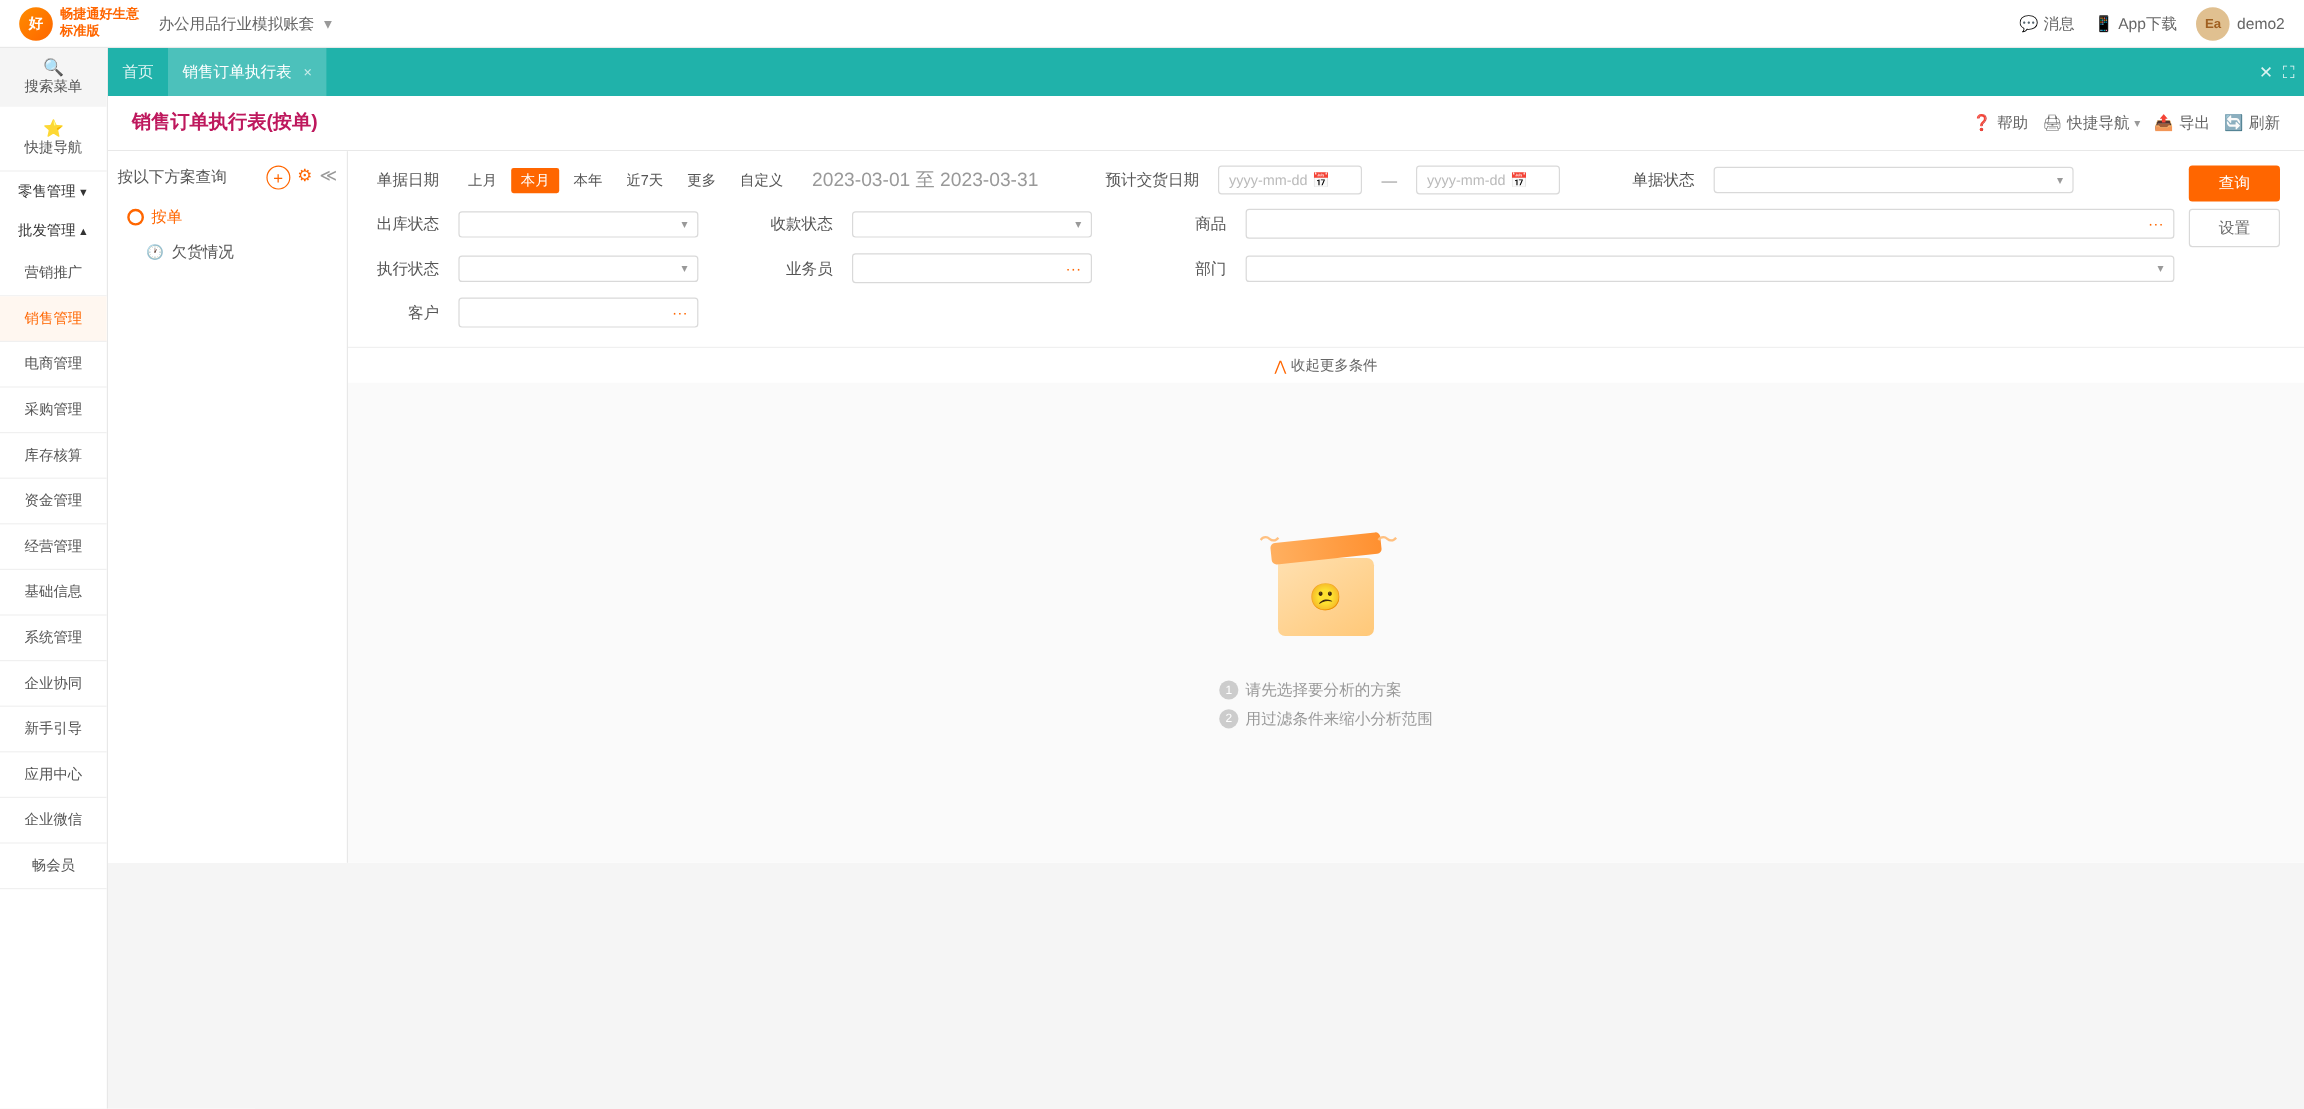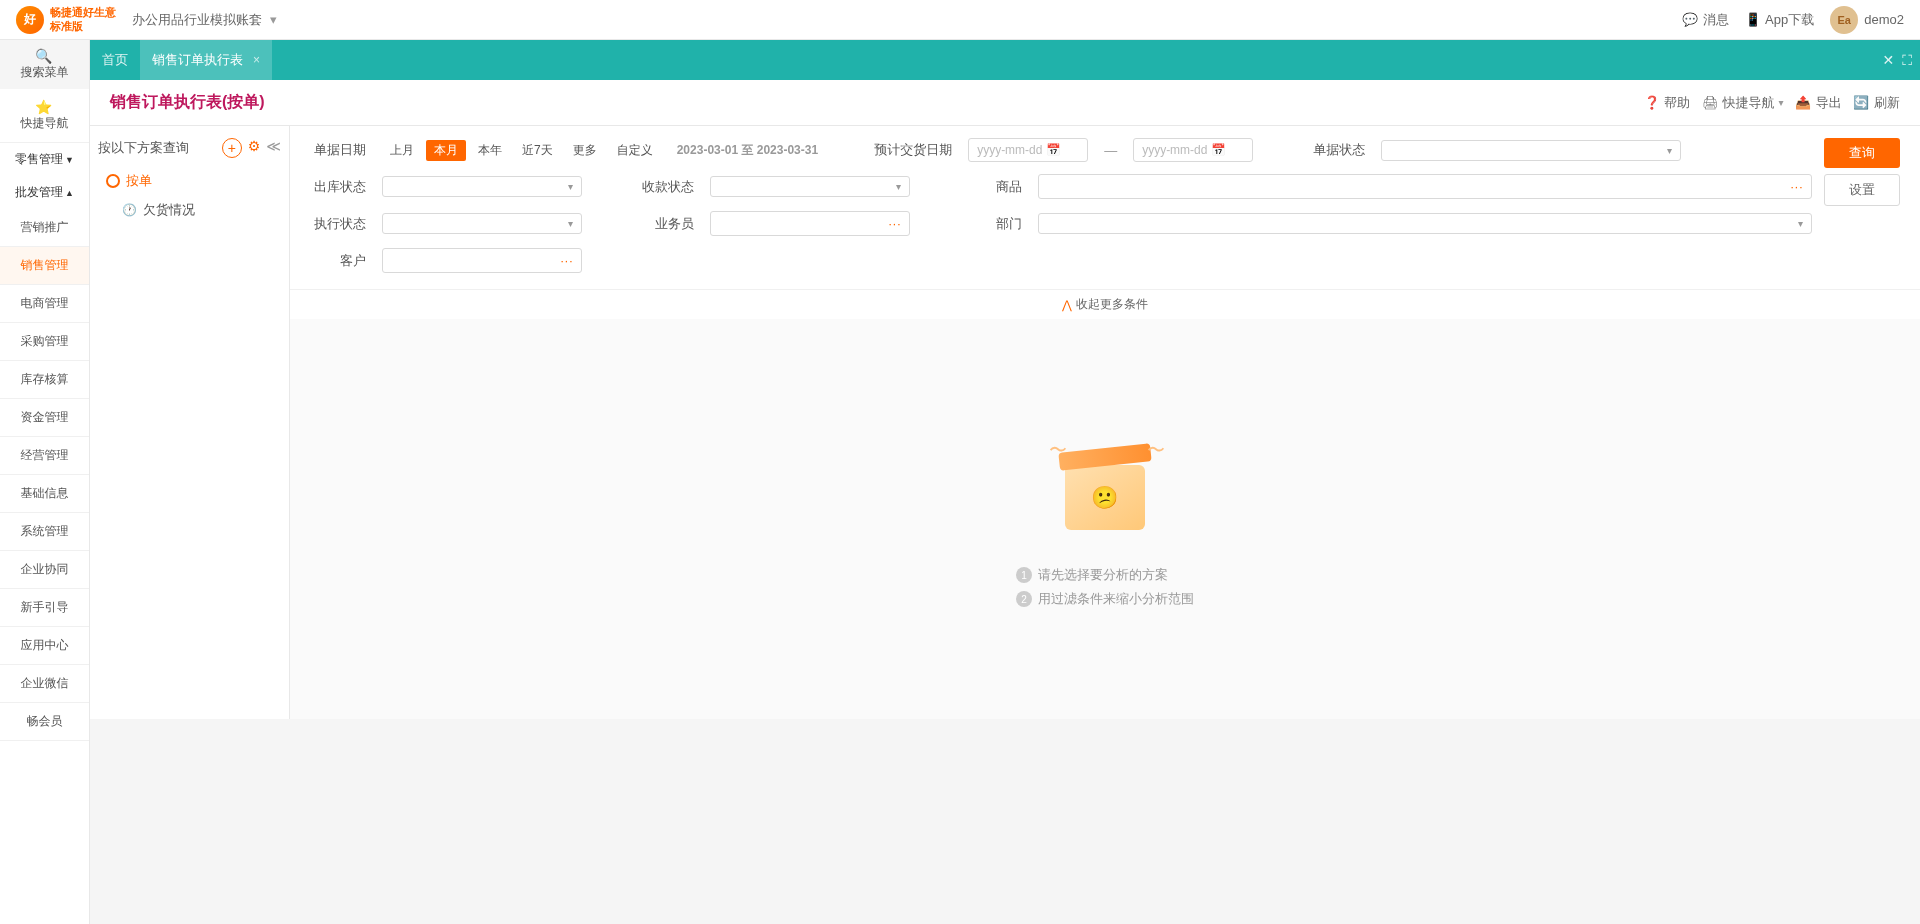--- a/index.html
+++ b/index.html
@@ -79,21 +79,21 @@
     
     .right-panel { flex: 1; display: flex; flex-direction: column; }
     .filter-row { display: flex; align-items: center; gap: 16px; margin-bottom: 12px; flex-wrap: wrap; }
     .filter-label { color: #555; font-size: 13px; white-space: nowrap; min-width: 56px; text-align: right; }
     .date-tabs { display: flex; gap: 4px; }
     .date-tab { padding: 2px 8px; font-size: 12px; color: #555; cursor: pointer; border-radius: 2px; }
     .date-tab.active { background: #ff6600; color: #fff; border-radius: 2px; }
     .date-input { border: 1px solid #d9d9d9; padding: 4px 8px; border-radius: 3px; font-size: 12px; color: #999; display: flex; align-items: center; gap: 4px; min-width: 120px; cursor: pointer; }
     .date-input-icon { color: #ff8c00; }
     .date-separator { color: #999; }
-    .date-range-text { font-size: 12px; color: #999; white-space: nowrap; font-weight: bold; }
+    .date-range-text { font-size: 16px; color: #999; white-space: nowrap; }
     .filter-select { border: 1px solid #d9d9d9; padding: 4px 8px; border-radius: 3px; font-size: 13px; color: #333; display: flex; align-items: center; justify-content: space-between; min-width: 180px; cursor: pointer; background: #fff; }
     .filter-select-wide { min-width: 300px; }
     .filter-more { border: 1px solid #d9d9d9; padding: 4px 8px; border-radius: 3px; font-size: 13px; color: #999; display: flex; align-items: center; gap: 4px; min-width: 180px; cursor: pointer; }
     .caret { color: #999; font-size: 10px; }
     .ellipsis { color: #ff6600; cursor: pointer; }
     .collapse-btn { text-align: center; padding: 6px; cursor: pointer; color: #666; font-size: 12px; display: flex; align-items: center; justify-content: center; gap: 4px; border-top: 1px solid #f0f0f0; margin-top: 4px; }
 
     
     .data-area { flex: 1; display: flex; align-items: center; justify-content: center; background: #fafafa; flex-direction: column; gap: 16px; min-height: 400px; }
     .empty-illustration { width: 120px; height: 120px; position: relative; }

